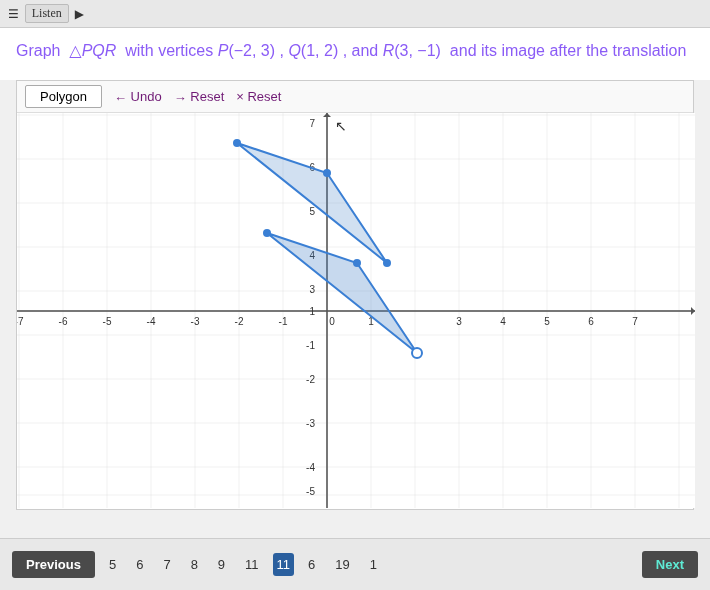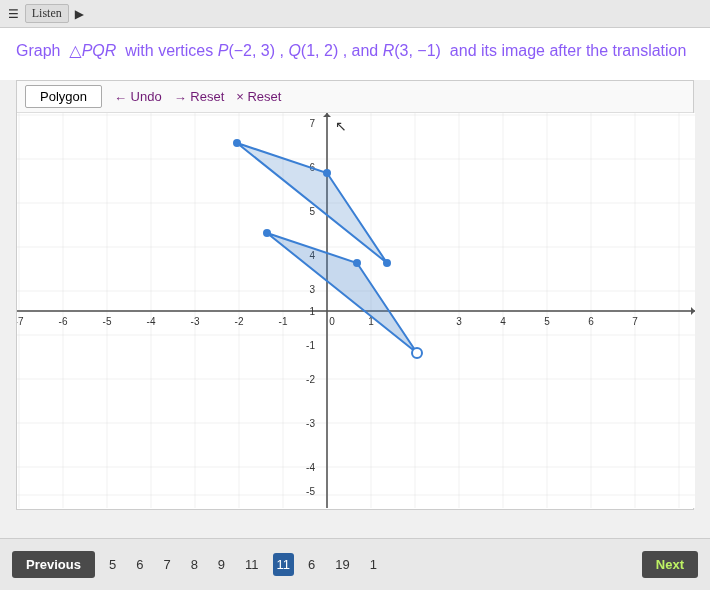--- a/index.html
+++ b/index.html
@@ -118,21 +118,21 @@
       color: white;
       border: none;
       padding: 6px 14px;
       font-size: 13px;
       font-weight: bold;
       cursor: pointer;
       border-radius: 3px;
     }
     .next-btn {
       background: #4a4a4a;
-      color: #bef264;
+      color: #5eead4;
       border: none;
       padding: 6px 14px;
       font-size: 13px;
       font-weight: bold;
       cursor: pointer;
       border-radius: 3px;
       margin-left: auto;
     }
     .page-num {
       font-size: 13px;

